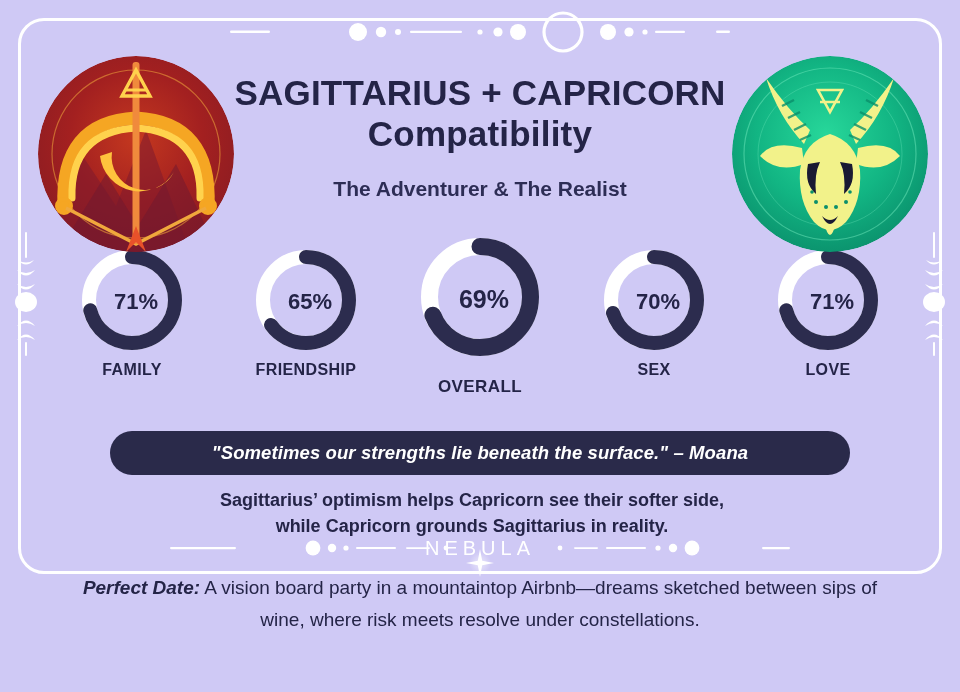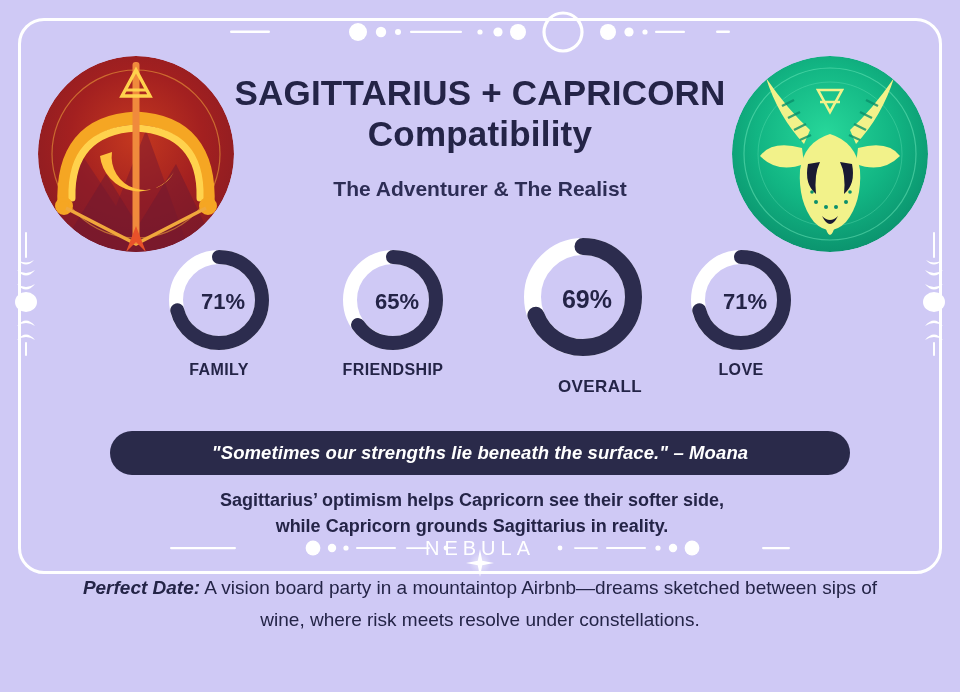--- a/index.html
+++ b/index.html
@@ -50,21 +50,21 @@
   .donut .ring{position:relative;}
   .donut .pct{
     position:absolute;left:0;right:0;top:50%;transform:translateY(-50%);
     text-align:center;font-weight:bold;color:#242447;padding-left:8px;
   }
   .donut .cap{
     margin-top:7px;font-size:16px;font-weight:bold;letter-spacing:.4px;color:#242447;
   }
   .donut.big .pct{font-size:25px;}
   .donut.sm  .pct{font-size:22px;}
-  .donut.big{margin-top:-12px;align-items:flex-end;}
+  .donut.big{margin-top:-12px;}
   .donut.big .cap{margin-top:17px;font-size:17px;}
 
   
   .quote{
     position:absolute;left:110px;right:110px;top:431px;height:44px;
     background:#2a2a4a;border-radius:22px;
     display:flex;align-items:center;justify-content:center;z-index:2;
   }
   .quote span{
     color:#ffffff;font-size:18.5px;font-weight:bold;font-style:italic;
@@ -274,20 +274,27 @@
       <div class="donut big">
         <div class="ring"><svg width="118" height="118" viewBox="0 0 118 118">
             <circle cx="59" cy="59" r="50.5" fill="none" stroke="#ffffff" stroke-width="17"></circle>
             <circle cx="59" cy="59" r="50.5" fill="none" stroke="#2c2c4e" stroke-width="17" stroke-linecap="round" stroke-dasharray="218.93759202867267 98.36326598389644" transform="rotate(-90 59 59)"></circle>
           </svg><div class="pct">69%</div></div>
         <div class="cap">OVERALL</div>
       </div>
       <div class="donut sm">
         <div class="ring"><svg width="100" height="100" viewBox="0 0 100 100">
             <circle cx="50" cy="50" r="43" fill="none" stroke="#ffffff" stroke-width="14"></circle>
+            <circle cx="50" cy="50" r="43" fill="none" stroke="#2c2c4e" stroke-width="14" stroke-linecap="round" stroke-dasharray="189.12387774610553 81.05309046261667" transform="rotate(-90 50 50)"></circle>
+          </svg><div class="pct">70%</div></div>
+        <div class="cap">SEX</div>
+      </div>
+      <div class="donut sm">
+        <div class="ring"><svg width="100" height="100" viewBox="0 0 100 100">
+            <circle cx="50" cy="50" r="43" fill="none" stroke="#ffffff" stroke-width="14"></circle>
             <circle cx="50" cy="50" r="43" fill="none" stroke="#2c2c4e" stroke-width="14" stroke-linecap="round" stroke-dasharray="191.82564742819275 78.35132078052945" transform="rotate(-90 50 50)"></circle>
           </svg><div class="pct">71%</div></div>
         <div class="cap">LOVE</div>
       </div>
     </div>
 
   <div class="quote">
     <span>"Sometimes our strengths lie beneath the surface." – Moana</span>
   </div>
 

